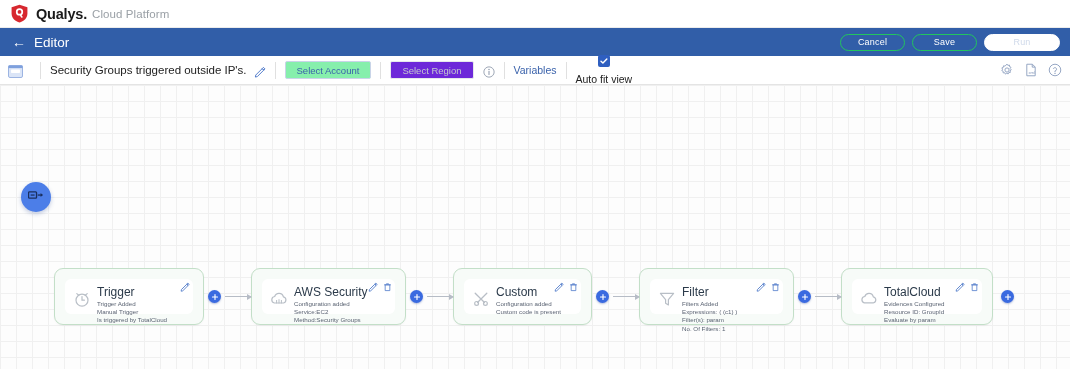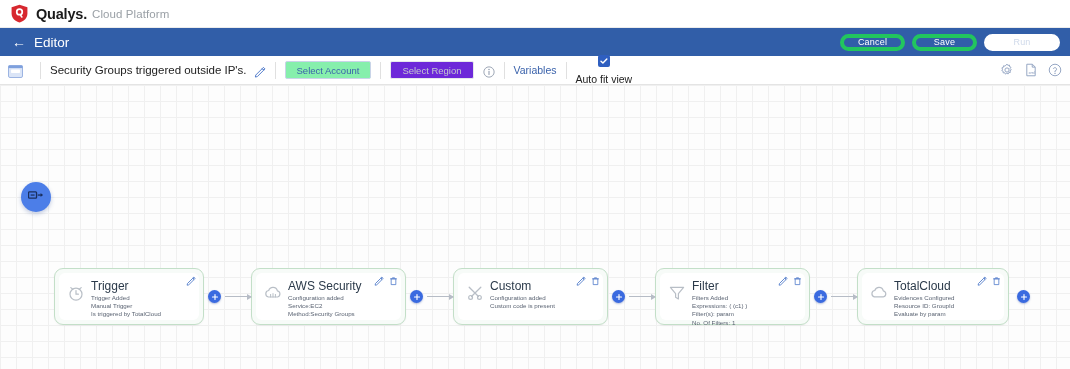--- a/index.html
+++ b/index.html
@@ -62,21 +62,21 @@
   }
   .appbar-actions {
     position: absolute;
     right: 10px;
     top: 0; bottom: 0;
     display: flex;
     align-items: center;
     gap: 7px;
   }
   .pill {
-    border: 4px solid #22c55e;
+    border: 1px solid #22c55e;
     border-radius: 11px;
     height: 17px;
     min-width: 65px;
     padding: 0 12px;
     color: #ffffff;
     background: transparent;
     font-size: 9px;
     font-family: "Liberation Sans", sans-serif;
     display: flex; align-items: center; justify-content: center;
     cursor: pointer;
@@ -206,21 +206,21 @@
     top: 183px;
     display: flex;
     align-items: center;
     padding-left: 54px;
   }
 
   .node {
     border: 1px solid #c3dfc8;
     border-radius: 9px;
     background: #f7fbf8;
-    padding: 4px;
+    padding: 10px;
     height: 57px;
     display: flex;
     flex: none;
     box-shadow: 0 1px 2px rgba(0,0,0,0.04);
   }
   .node-inner {
     background: #ffffff;
     border-radius: 6px;
     display: flex;
     align-items: flex-start;
@@ -468,21 +468,21 @@
 
     <div class="conn">
       <span class="plus-btn">
         <svg viewBox="0 0 12 12" width="8" height="8">
             <path d="M6 2.2 V9.8 M2.2 6 H9.8" stroke="#ffffff" stroke-width="1.7" stroke-linecap="round"></path>
           </svg>
       </span>
       <span class="conn-line"></span>
     </div>
 
-    <div class="node" style="width:155px">
+    <div class="node" style="width:139px">
       <div class="node-inner">
         <span class="node-ico">
           <svg viewBox="0 0 20 20" width="20" height="20">
             <path d="M4.2 4.2 L13.5 13.5 M15.8 4.2 L6.5 13.5" stroke="#7f8a98" stroke-width="1.3" stroke-linecap="round"></path>
             <circle cx="14.4" cy="14.4" r="1.9" fill="none" stroke="#7f8a98" stroke-width="1.2"></circle>
             <circle cx="5.6" cy="14.4" r="1.9" fill="none" stroke="#7f8a98" stroke-width="1.2"></circle>
           </svg>
         </span>
         <div class="node-body">
           <div class="node-title">Custom</div>

